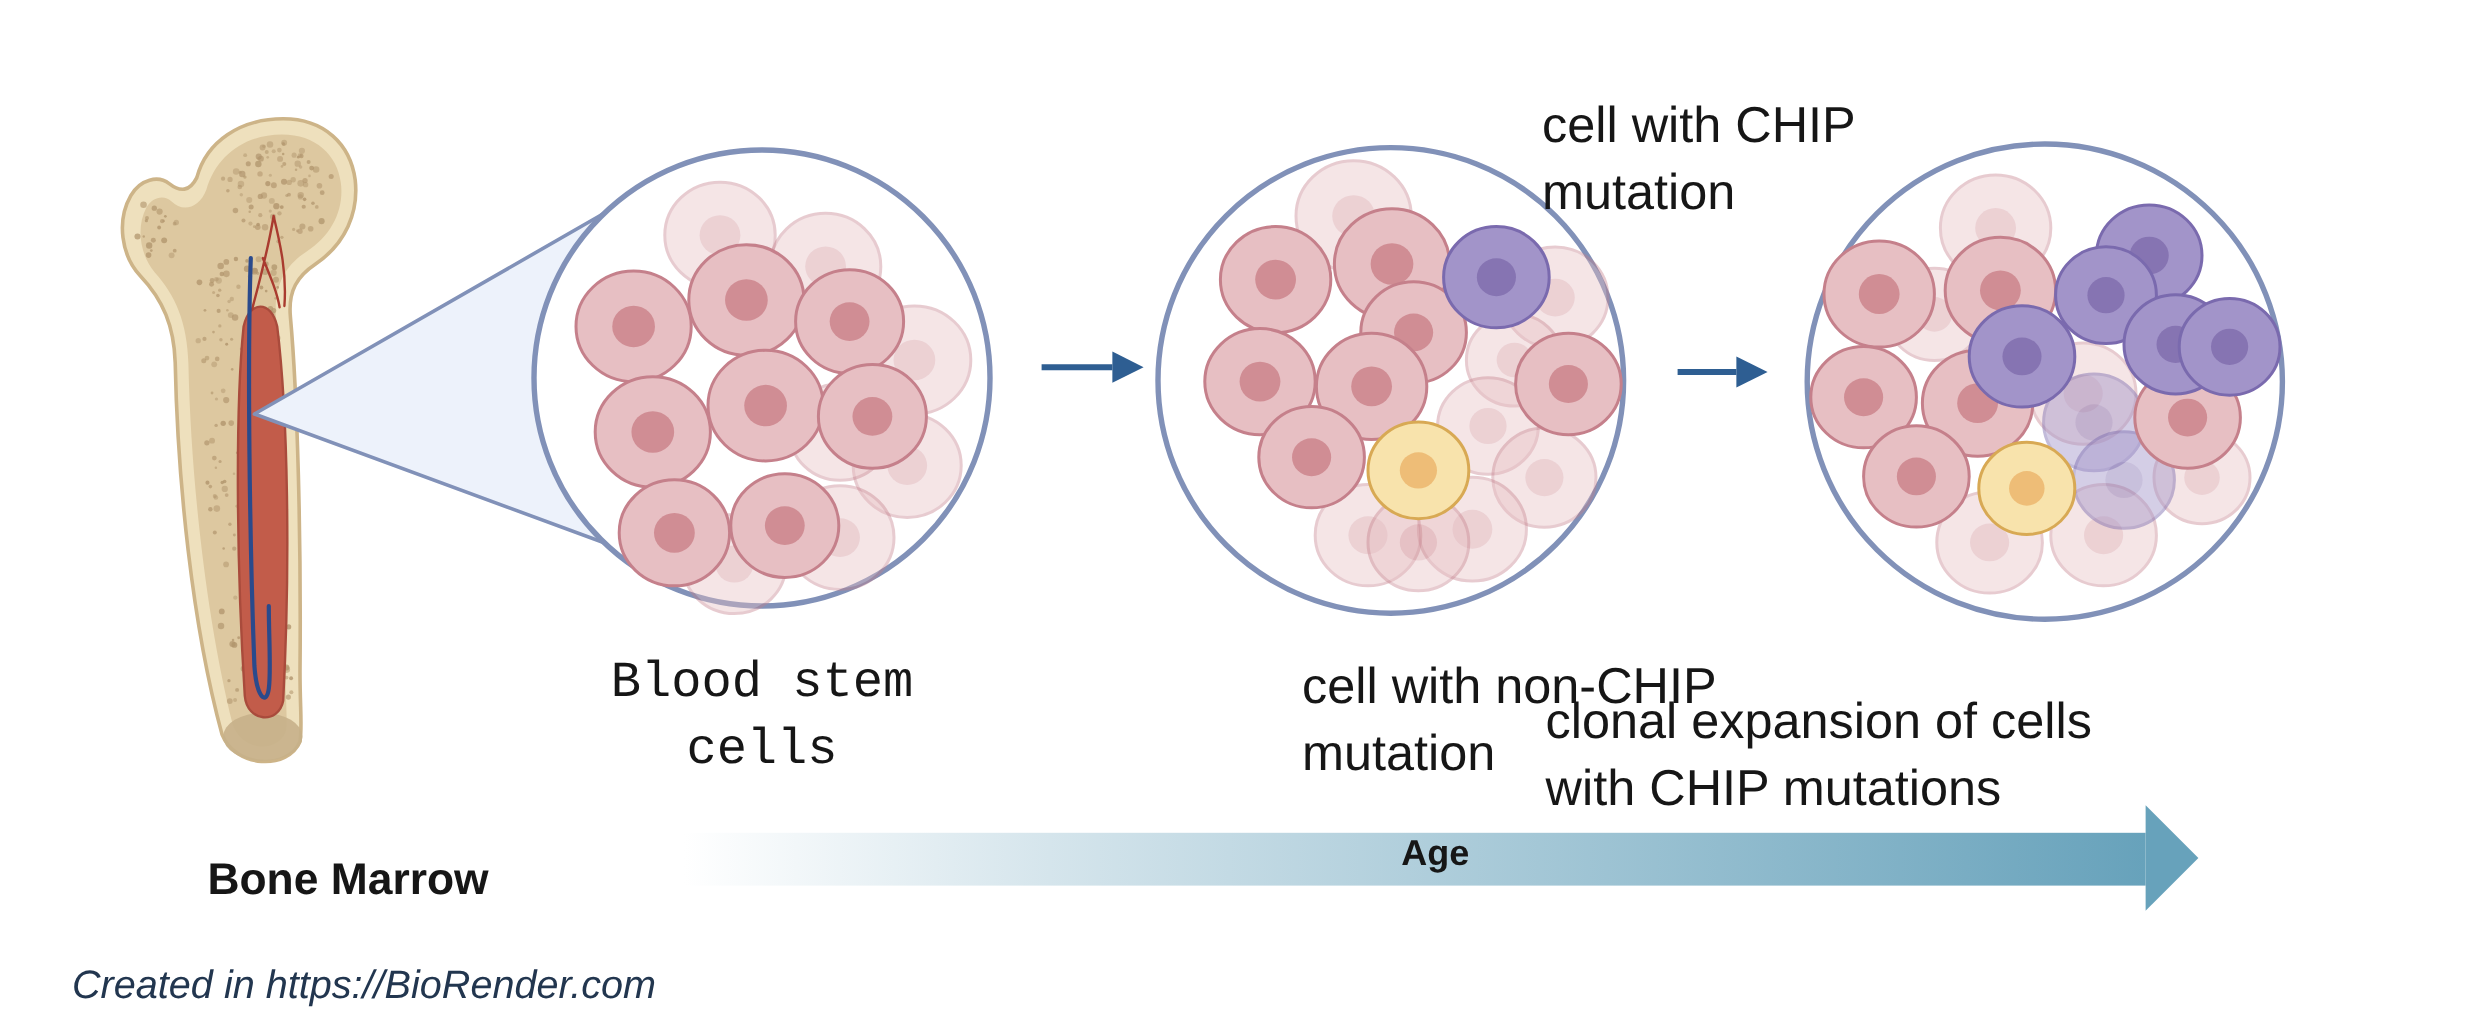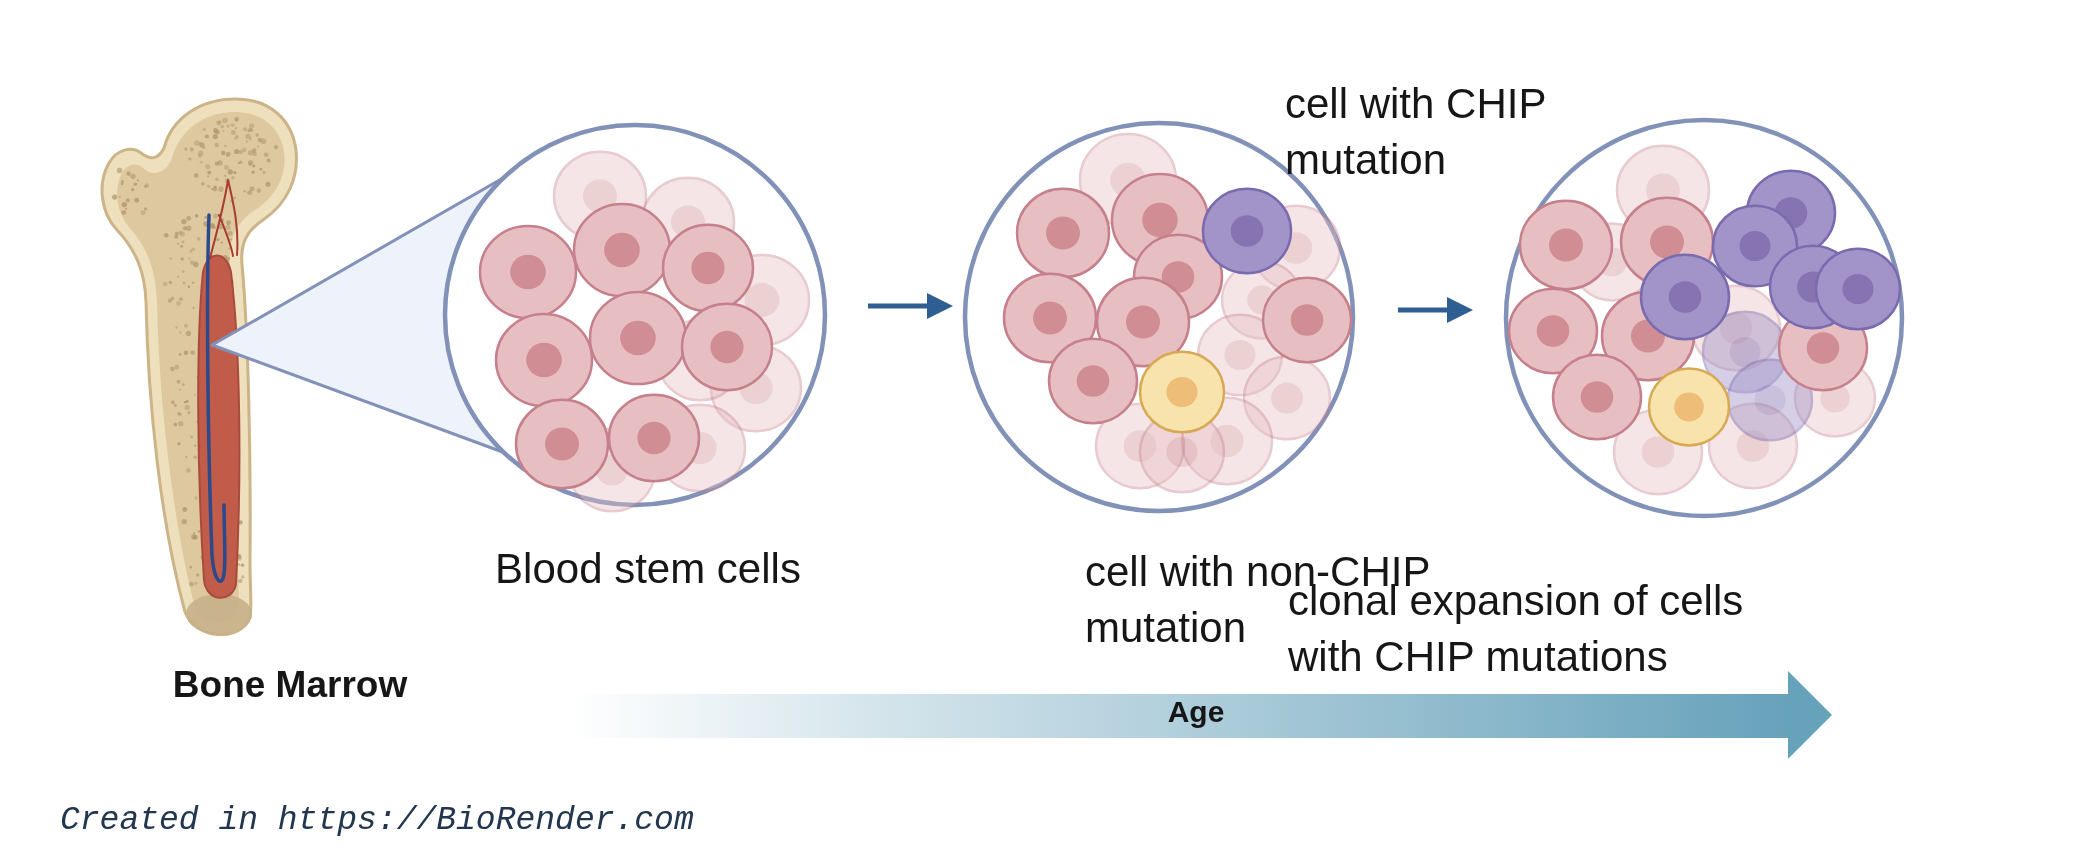--- a/index.html
+++ b/index.html
@@ -9,23 +9,23 @@
     font-family:"Liberation Sans",sans-serif;
   }
   #stage-svg{position:absolute;left:0;top:0;}
   .label{
     position:absolute;color:var(--label-color,#161616);
     font-size:42px;line-height:1.34;white-space:pre-line;
   }
   .label.center{text-align:center;}
   .label.bold{font-weight:bold;}
   .label.italic{font-style:italic;}
-  #bone-marrow-label{font-size:37px;}
+  #bone-marrow-label{font-size:37px;margin-top:48px;}
   #age-label{font-size:30px;}
-  #credit-label{font-size:33px;color:var(--credit-color,#22364f);font-family:Liberation Mono, monospace;}
+  #credit-label{font-size:33px;color:var(--credit-color,#22364f);}
 </style>
 </head>
 <body>
 
 <svg id="stage-svg" width="2074" height="850" viewBox="0 0 2074 850">
   <defs>
     <linearGradient id="ageGrad" x1="0" y1="0" x2="1" y2="0">
       <stop offset="0" style="stop-color:var(--age-arrow-start,#ffffff)"></stop>
       <stop offset="0.25" style="stop-color:var(--age-arrow-mid,#d5e5ec)"></stop>
       <stop offset="1" style="stop-color:var(--age-arrow-end,#67a2bb)"></stop>
@@ -565,21 +565,21 @@
         <ellipse cx="1685" cy="297" rx="44" ry="42.2" style="fill:var(--cell-purple-body);stroke:var(--cell-purple-stroke);stroke-width:2.5"></ellipse>
         <ellipse cx="1685" cy="297" rx="16.3" ry="15.8" style="fill:var(--cell-purple-nucleus)"></ellipse>
       </g>
       <g opacity="1">
         <ellipse cx="1689" cy="407" rx="40" ry="38.4" style="fill:var(--cell-yellow-body);stroke:var(--cell-yellow-stroke);stroke-width:2.5"></ellipse>
         <ellipse cx="1689" cy="407" rx="14.8" ry="14.4" style="fill:var(--cell-yellow-nucleus)"></ellipse>
       </g>
     </g>
 </svg>
 
-<div class="label center" id="blood-stem-cells-label" style="left:453px;top:541px;width:390px;">Blood stem cells</div>
+<div class="label center" id="blood-stem-cells-label" style="left:440px;top:541px;width:390px;font-family:Liberation Mono, monospace;">Blood stem cells</div>
 
 <div class="label" id="chip-callout-label" style="left:1285px;top:76px;">cell with CHIP
 mutation</div>
 
 <div class="label" id="non-chip-label" style="left:1085px;top:544px;">cell with non-CHIP
 mutation</div>
 
 <div class="label" id="clonal-expansion-label" style="left:1288px;top:528px;margin-top:45px;">clonal expansion of cells
 with CHIP mutations</div>
 

